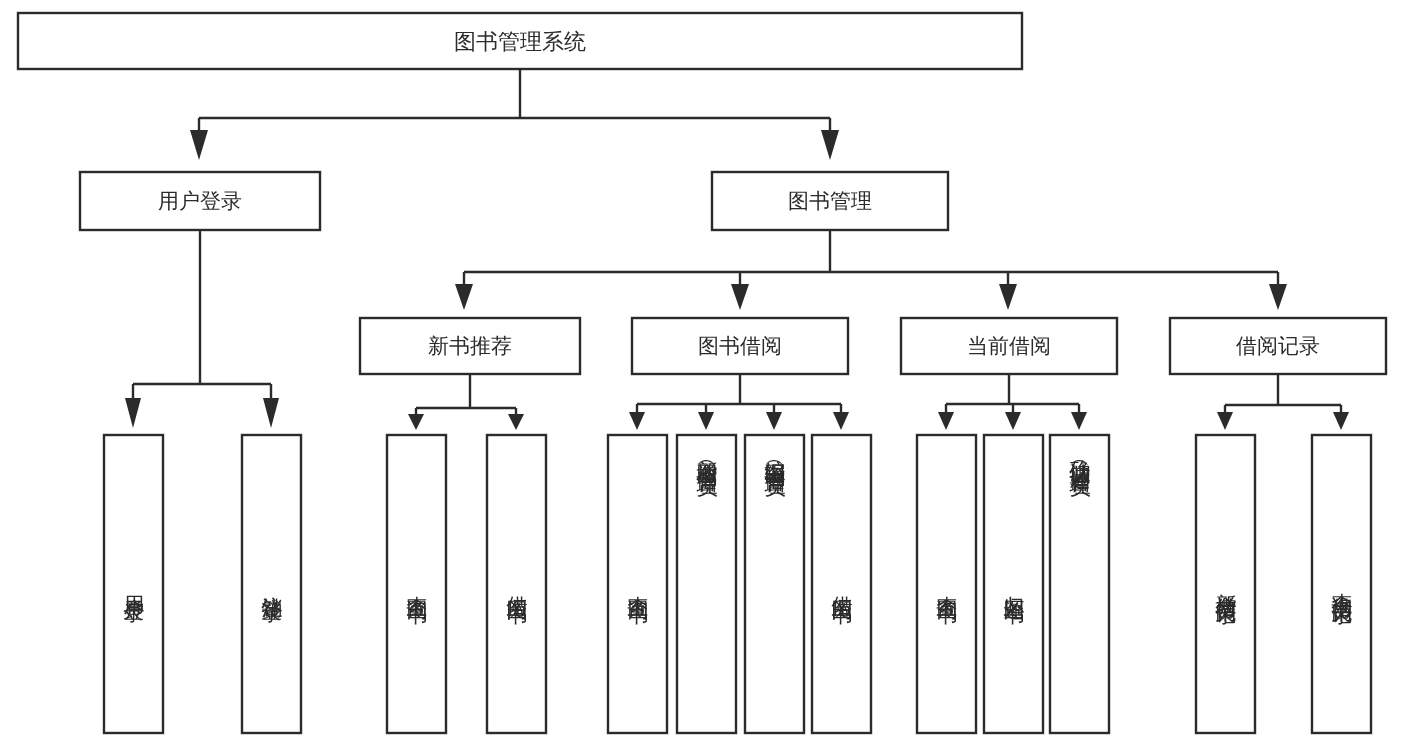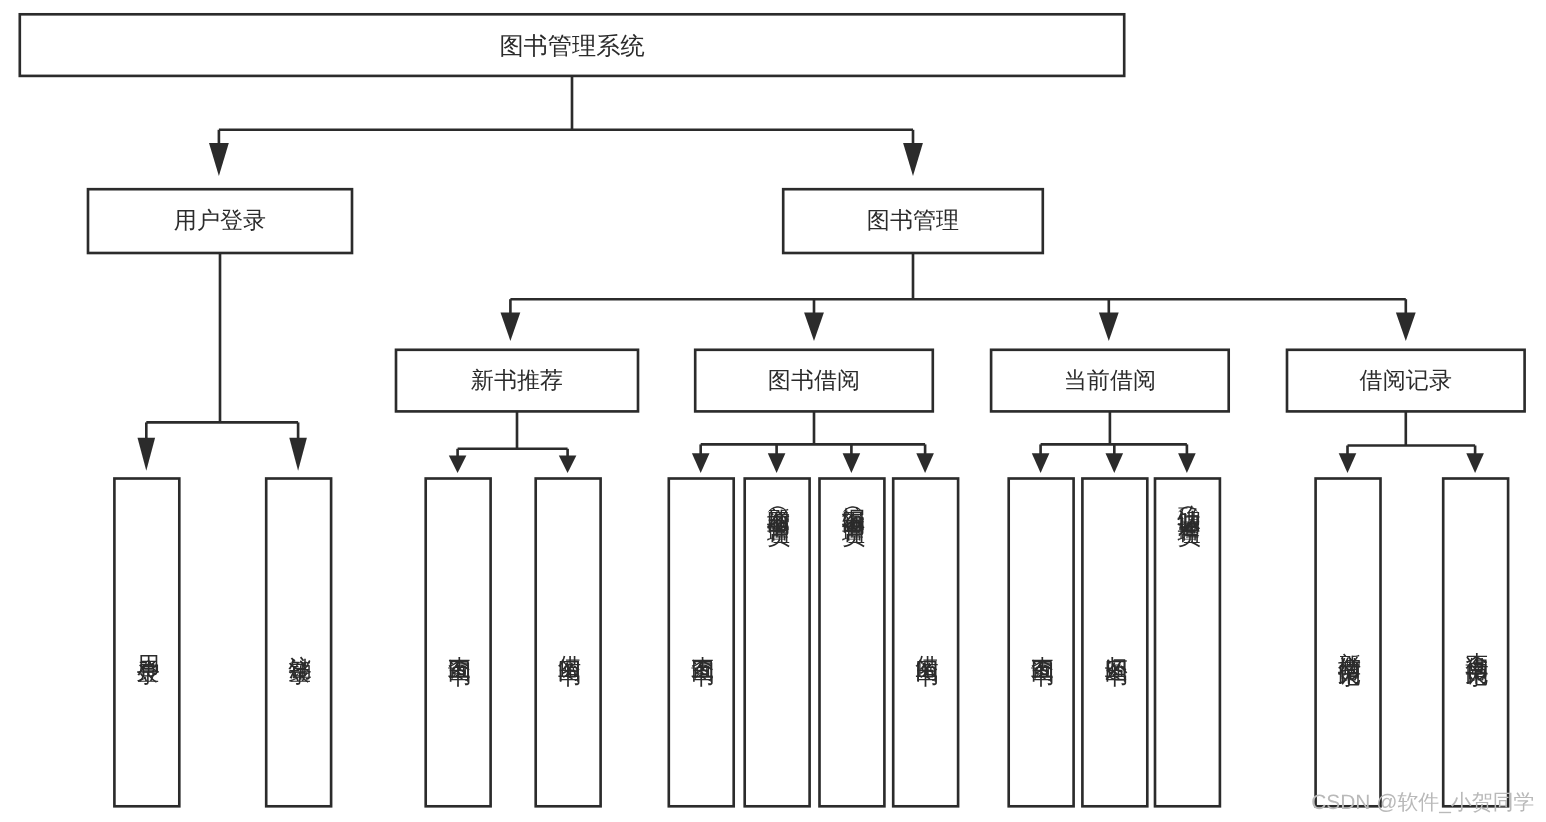--- a/index.html
+++ b/index.html
@@ -242,15 +242,14 @@
   <div class="vlabel-wrap" style="left:1050px; top:435px; width:59px; height:298px; justify-content:flex-start; padding-top:8px; box-sizing:border-box;">
     <span class="vlabel-text">确认归还（管理员）</span>
   </div>
   <div class="vlabel-wrap" style="left:1196px; top:435px; width:59px; height:298px;">
     <span class="vlabel-text">新增借阅记录</span>
   </div>
   <div class="vlabel-wrap" style="left:1312px; top:435px; width:59px; height:298px;">
     <span class="vlabel-text">查询借阅记录</span>
   </div>
 
-  <div class="watermark" style="left:1192px; top:716px;">CSDN @软件_小贺同学</div>
 
 </div>
 
 </body></html>

